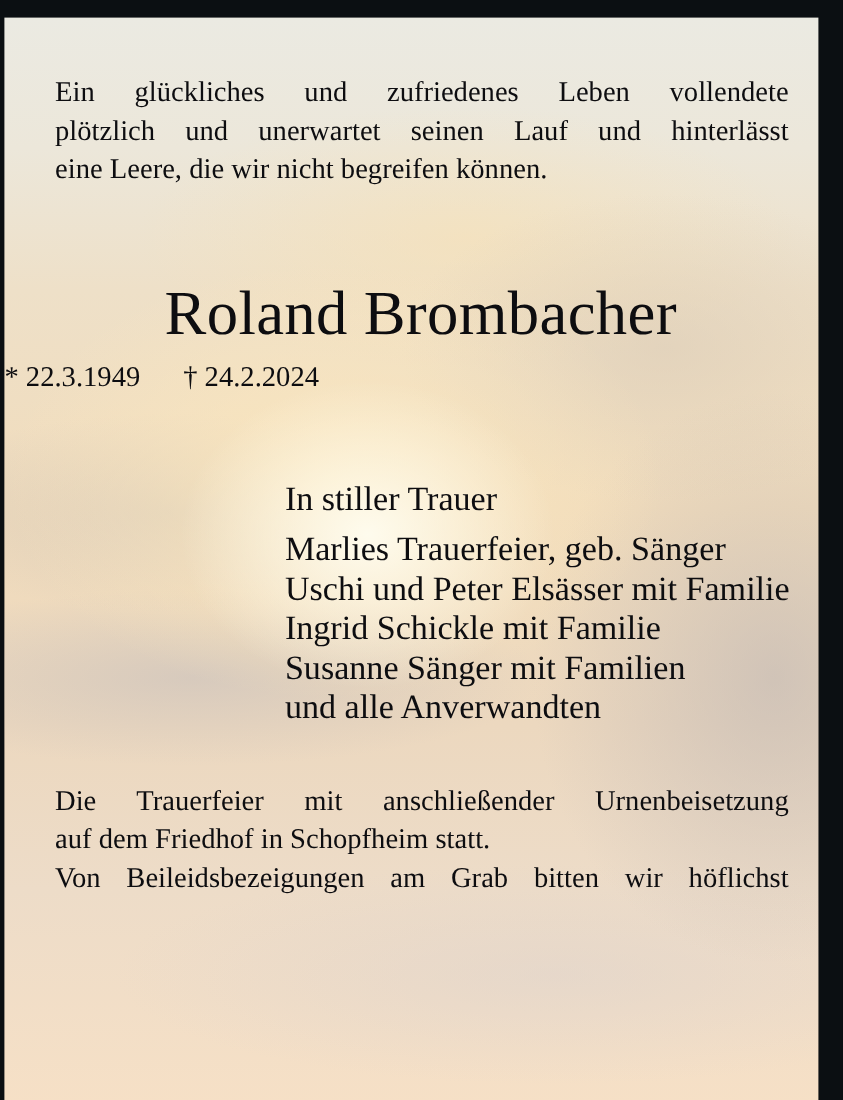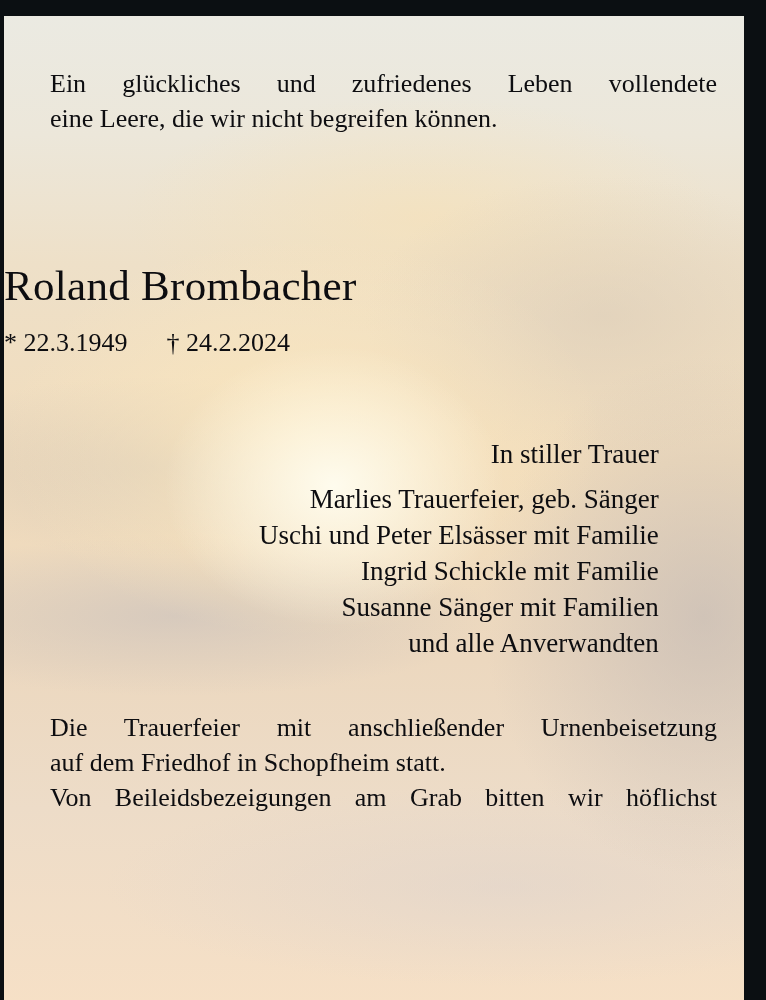--- a/index.html
+++ b/index.html
@@ -22,50 +22,51 @@
   }
   .intro {
     position: absolute; left: 46px; top: 50px; width: 667px;
     font-size: 26px; line-height: 35px; text-align: justify;
     text-align-last: left;
   }
   .intro span { display: block; text-align: justify; text-align-last: justify; }
   .intro span.last { text-align-last: left; }
   .name {
     position: absolute; left: 0; width: 757px; top: 230px;
-    font-size: 43px; line-height: 80px; letter-spacing: 0.3px;
+    text-align: center; font-size: 57px; line-height: 80px; letter-spacing: 0.3px;
   }
   .dates {
     position: absolute; left: 0; width: 757px; top: 310px;
     text-align: left; font-size: 26px; line-height: 34px;
   }
   .dates .sep { display: inline-block; width: 26px; }
   .mourn {
     position: absolute; left: 255px; top: 420px;
-    font-size: 27px; line-height: 36px; text-align: right;
+    font-size: 31px; line-height: 36px;
   }
   .mourn .head { margin-bottom: 9px; }
   .family div { white-space: nowrap; }
   .funeral {
     position: absolute; left: 46px; top: 694px; width: 667px;
     font-size: 26px; line-height: 35px;
   }
   .funeral span { display: block; }
   .funeral span.j { text-align: justify; text-align-last: justify; }
   .address {
     position: absolute; left: 46px; top: 891px;
     font-size: 22.5px; line-height: 30px;
   }
 </style>
 </head>
 <body>
 
 <div class="frame">
   <div class="intro">
     <span>Ein glückliches und zufriedenes Leben vollendete</span>
+    <span>plötzlich und unerwartet seinen Lauf und hinterlässt</span>
     <span class="last">eine Leere, die wir nicht begreifen können.</span>
   </div>
 
   <div class="name">Roland Brombacher</div>
 
   <div class="dates">
     <span>*</span>
     <span>22.3.1949</span>
     <span class="sep"></span>
     <span>†</span>

